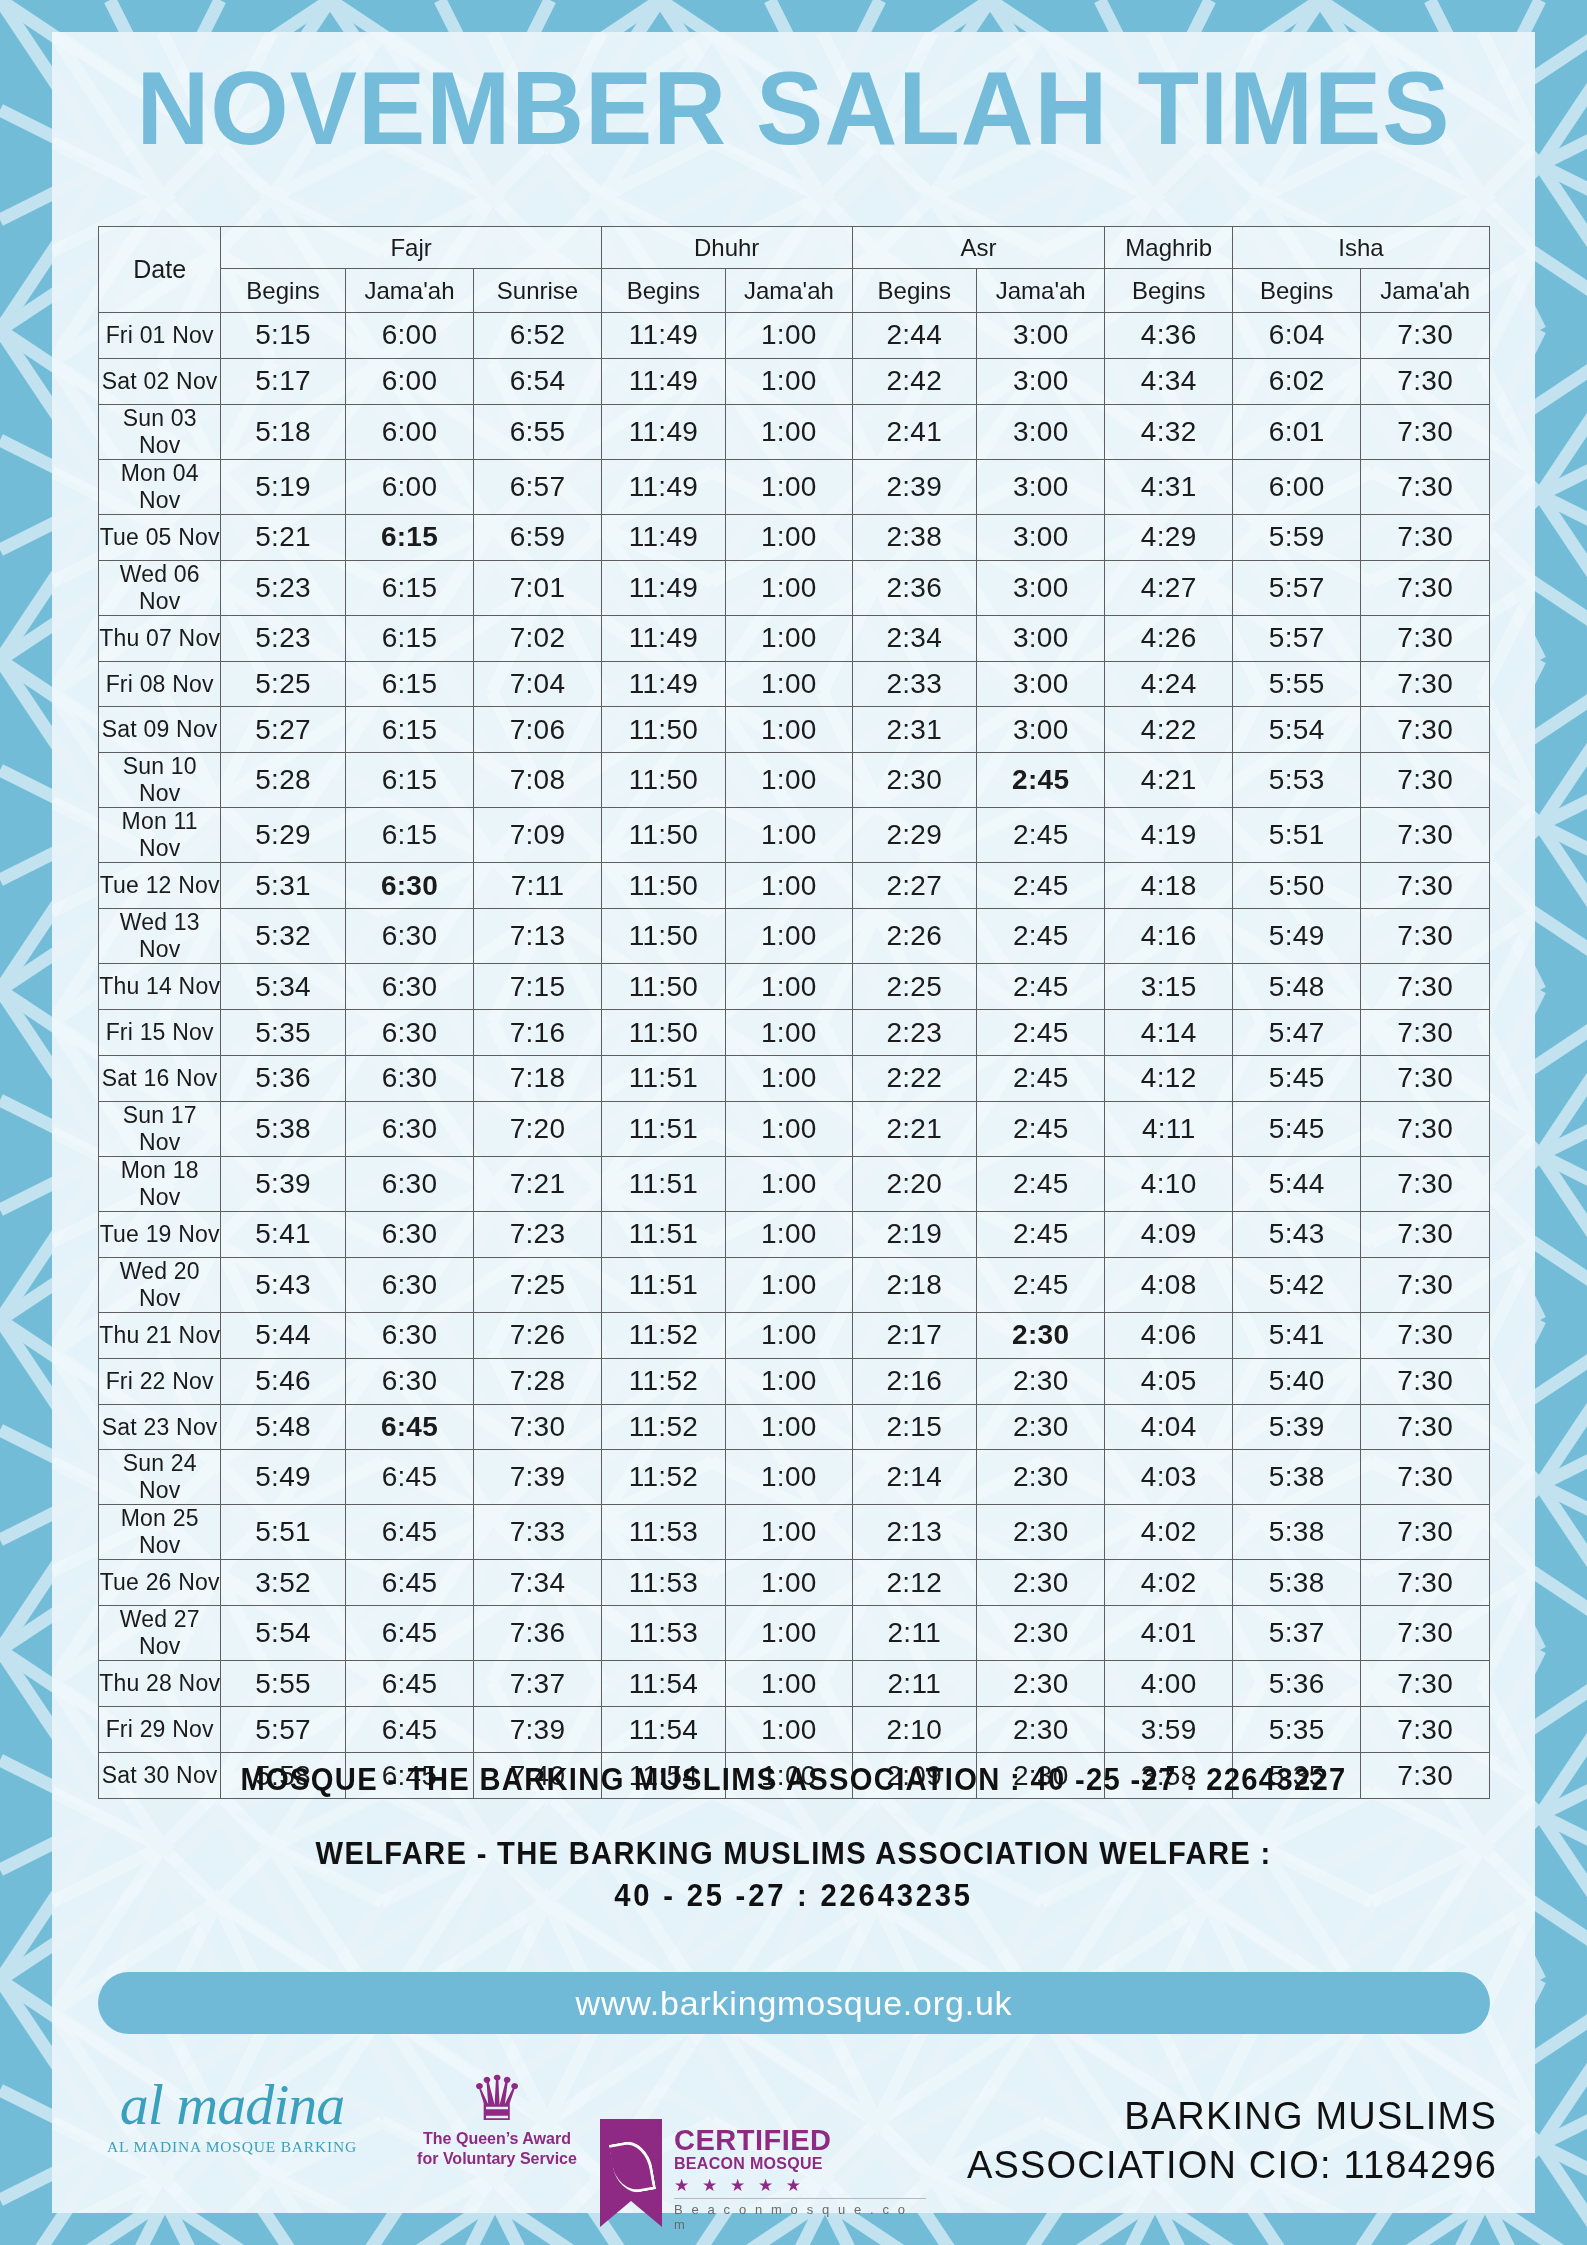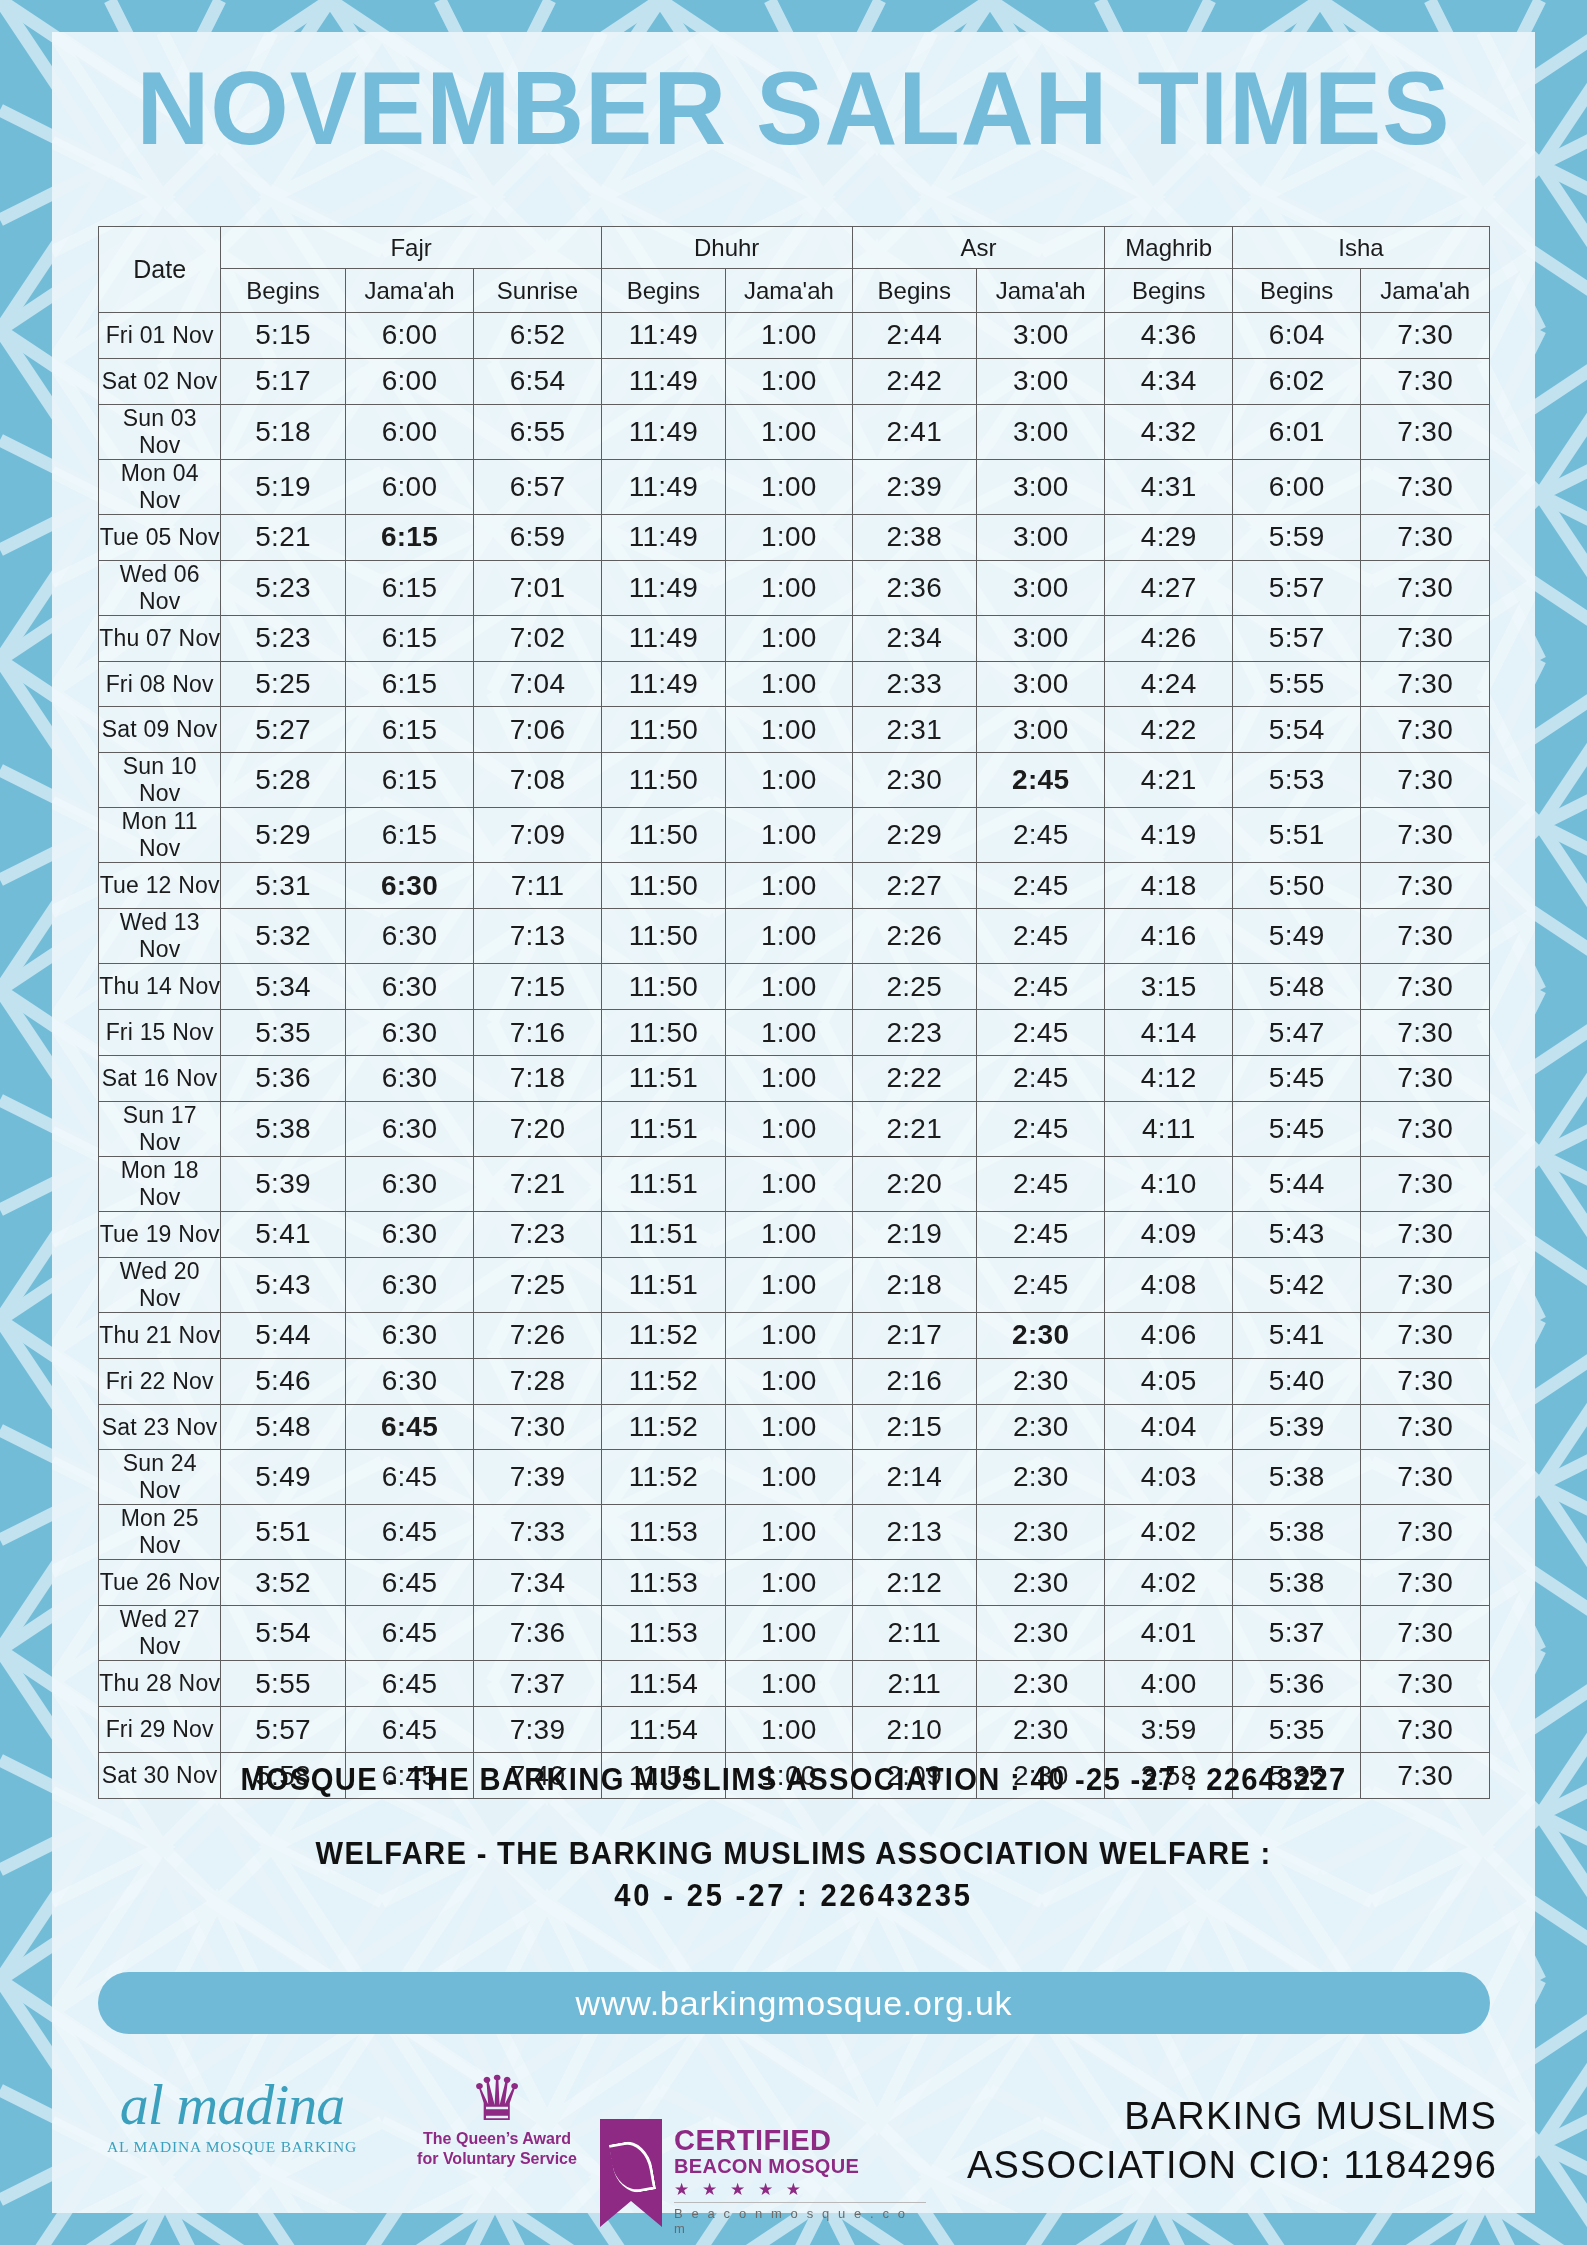--- a/index.html
+++ b/index.html
@@ -225,21 +225,21 @@
     transform: rotate(-10deg);
   }
   #beacon-txt { padding-top: 6px; }
   #beacon-l1 {
     font-family: "Liberation Sans", sans-serif;
     font-weight: bold; font-size: 29px; color: #8e2a84;
     letter-spacing: 0.5px; line-height: 1.05;
   }
   #beacon-l2 {
     font-family: "Liberation Sans", sans-serif;
-    font-weight: bold; font-size: 20px; color: #8e2a84;
+    font-weight: bold; font-size: 16px; color: #8e2a84;
     letter-spacing: 0.3px; line-height: 1.1;
   }
   #beacon-stars { color: #8e2a84; font-size: 17px; letter-spacing: 4px; margin-top: 2px; }
   #beacon-url {
     font-family: "Liberation Sans", sans-serif;
     font-size: 13px; color: #6a6a6a; letter-spacing: 2.6px;
     border-top: 1px solid #b9b9b9; padding-top: 3px; margin-top: 2px;
     width: 252px;
   }
 

